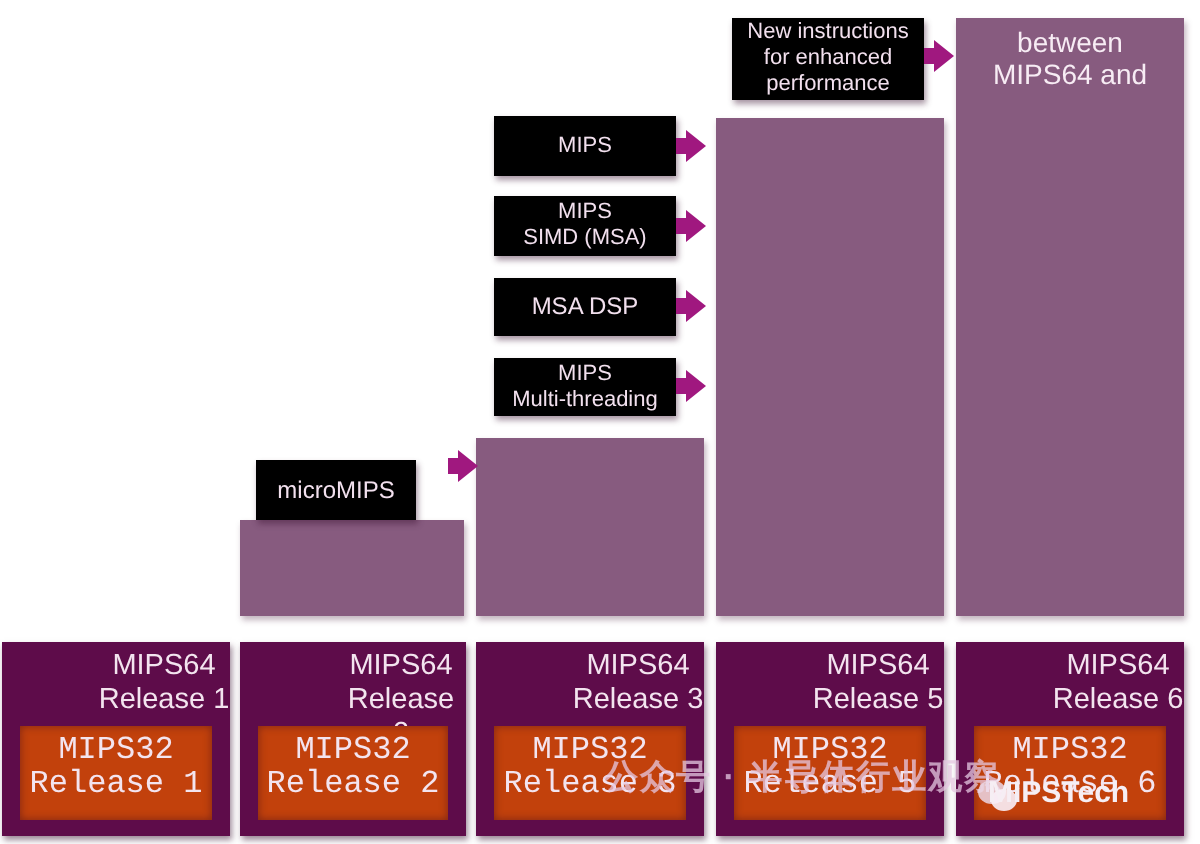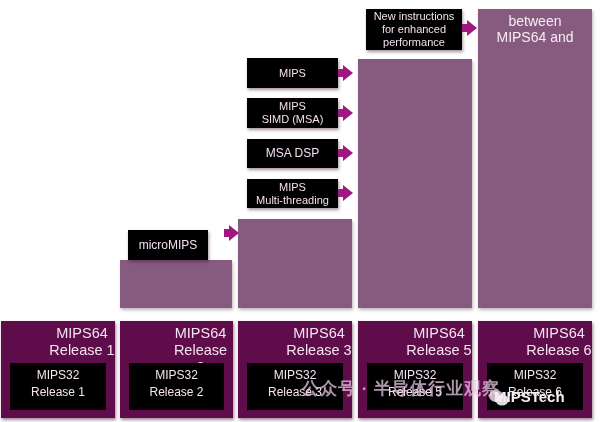--- a/index.html
+++ b/index.html
@@ -17,23 +17,23 @@
     box-shadow: 1px 2px 3px rgba(60,20,50,0.5);
     color:#f3e4ef;
     text-align:center;
   }
   .release .top {
     position:absolute; left:0; right:0; top:4px;
     font-size:14.5px; line-height:17px;padding-left:48px;
   }
   .release .inner {
     position:absolute; left:9px; right:9px; top:42px; bottom:8px;
-    background:#000000;
+    background:#c2410c;
     box-shadow: inset 0 0 4px rgba(40,0,30,0.45);
-    font-size:12px; line-height:17px; padding-top:4px; box-sizing:border-box;
+    font-size:16px; line-height:17px; padding-top:4px; box-sizing:border-box;font-family:Liberation Mono, monospace;
   }
   .label {
     background:#000000;
     color:#f2e0ee;
     text-align:center;
     font-size:11px; line-height:13px;
     display:flex; align-items:center; justify-content:center; flex-direction:column;
     box-shadow: 1px 2px 3px rgba(60,20,50,0.45);
   }
   .arrow {

